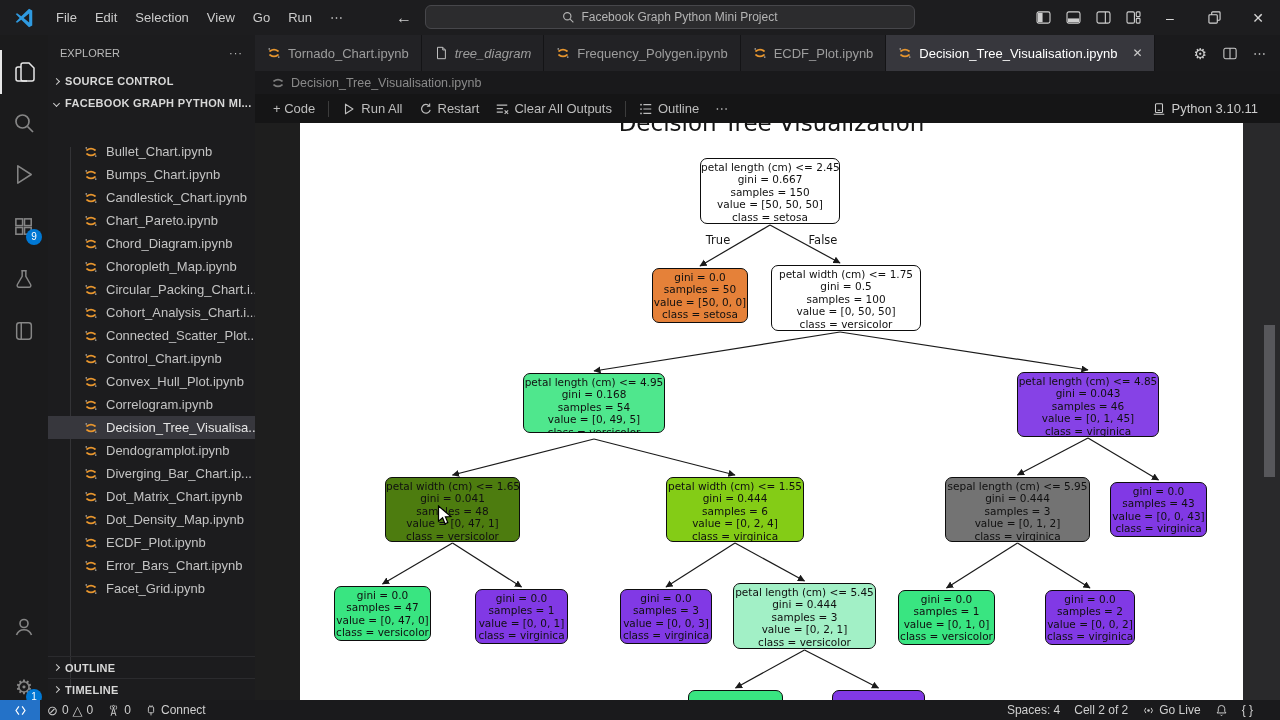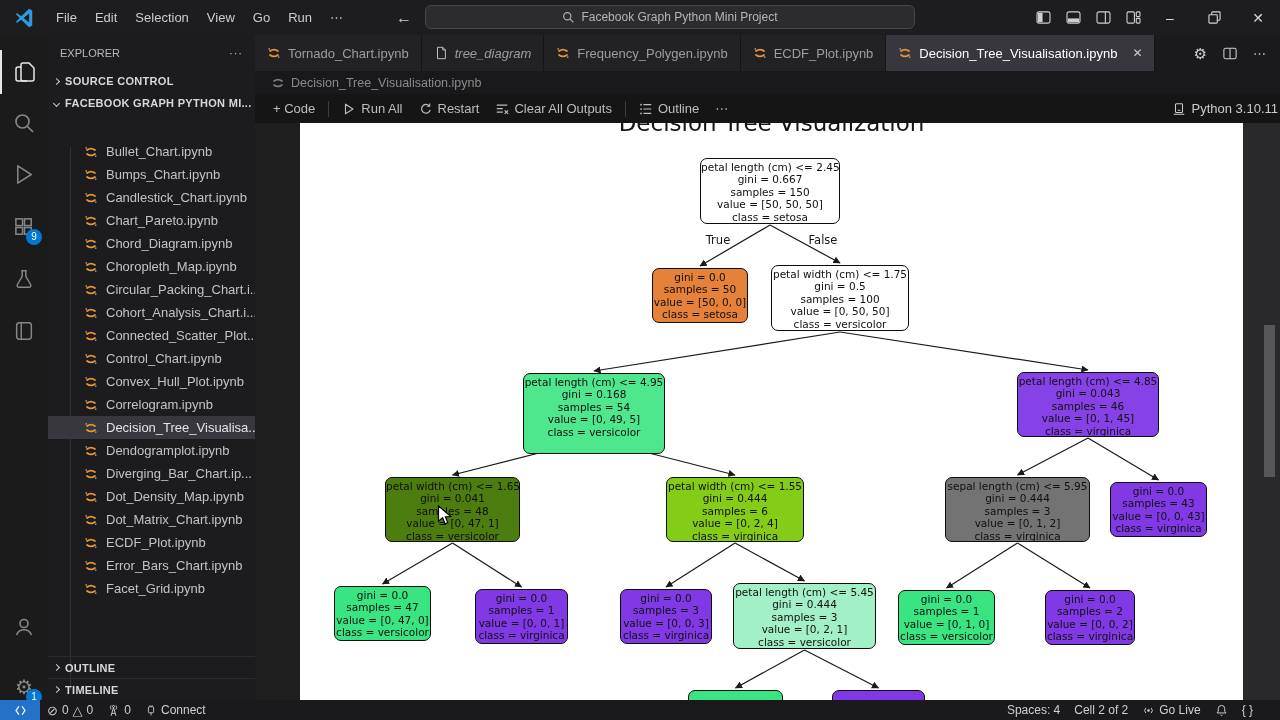--- a/index.html
+++ b/index.html
@@ -53,21 +53,21 @@
          color:#9d9d9d; background:#222225; border-right:1px solid #141416; white-space:nowrap; }
   .tab.active { background:#37373d; color:#ffffff; }
   .tab .close { margin-left:8px; font-size:12px; color:#cccccc; }
   .tab-actions { margin-left:auto; display:flex; align-items:center; gap:16px; padding-right:14px; color:#cfcfcf; font-size:14px; }
   #breadcrumb { position:absolute; left:255px; top:71px; width:1025px; height:23px; background:#19191b;
                 display:flex; align-items:center; gap:6px; padding-left:16px; font-size:12.5px; color:#8a8a8a; z-index:10; }
   #nbtoolbar { position:absolute; left:255px; top:94px; width:1025px; height:29px; background:#151516;
                display:flex; align-items:center; font-size:13px; color:#bdbdbd; padding-left:10px; z-index:10; }
   .tb-item { display:flex; align-items:center; gap:5px; padding:0 8px; height:24px; border-radius:4px; white-space:nowrap; }
   .tb-sep { width:1px; height:16px; background:#3c3c3c; margin:0 5px; }
-  #kernel { margin-left:auto; display:flex; align-items:center; gap:6px; padding-right:2px; color:#cccccc; }
+  #kernel { margin-left:auto; display:flex; align-items:center; gap:6px; padding-right:22px; color:#cccccc; }
 
   
   #editor-bg { position:absolute; left:255px; top:123px; width:1025px; height:577px; background:#1e1e1e; }
   #canvas { position:absolute; left:300px; top:123px; width:943px; height:577px; background:#ffffff; overflow:hidden; }
   #plot-title { position:absolute; top:-13px; left:0; width:943px; text-align:center;
                 font-family:"DejaVu Sans", sans-serif; font-size:23px; color:#151515; }
   .tree-node { position:absolute; border:1px solid #0d0d0d; border-radius:7px;
                font-family:"DejaVu Sans", sans-serif; font-size:10.5px; line-height:12.4px;
                color:#101010; text-align:center; padding-top:2px; white-space:nowrap; overflow:hidden; }
   .edge-label { position:absolute; font-family:"DejaVu Sans", sans-serif; font-size:11.5px; color:#151515; transform:translate(-50%,-50%); }
@@ -349,30 +349,30 @@
           </svg>
           <span>Diverging_Bar_Chart.ip...</span>
         </div>
         <div class="file-row">
           <svg viewBox="0 0 16 16" class="jup-ic">
             <path d="M3.5 5.8 Q8 2.6 12.5 5.8" fill="none" stroke="#e8962e" stroke-width="2.1" stroke-linecap="round"></path>
             <path d="M3.5 10.2 Q8 13.4 12.5 10.2" fill="none" stroke="#e8962e" stroke-width="2.1" stroke-linecap="round"></path>
             <circle cx="2.6" cy="3.4" r="1" fill="#9a9a9a"></circle>
             <circle cx="13.4" cy="12.6" r="1" fill="#9a9a9a"></circle>
           </svg>
+          <span>Dot_Matrix_Chart.ipynb</span>
+        </div>
+        <div class="file-row">
+          <svg viewBox="0 0 16 16" class="jup-ic">
+            <path d="M3.5 5.8 Q8 2.6 12.5 5.8" fill="none" stroke="#e8962e" stroke-width="2.1" stroke-linecap="round"></path>
+            <path d="M3.5 10.2 Q8 13.4 12.5 10.2" fill="none" stroke="#e8962e" stroke-width="2.1" stroke-linecap="round"></path>
+            <circle cx="2.6" cy="3.4" r="1" fill="#9a9a9a"></circle>
+            <circle cx="13.4" cy="12.6" r="1" fill="#9a9a9a"></circle>
+          </svg>
           <span>Dot_Density_Map.ipynb</span>
-        </div>
-        <div class="file-row">
-          <svg viewBox="0 0 16 16" class="jup-ic">
-            <path d="M3.5 5.8 Q8 2.6 12.5 5.8" fill="none" stroke="#e8962e" stroke-width="2.1" stroke-linecap="round"></path>
-            <path d="M3.5 10.2 Q8 13.4 12.5 10.2" fill="none" stroke="#e8962e" stroke-width="2.1" stroke-linecap="round"></path>
-            <circle cx="2.6" cy="3.4" r="1" fill="#9a9a9a"></circle>
-            <circle cx="13.4" cy="12.6" r="1" fill="#9a9a9a"></circle>
-          </svg>
-          <span>Dot_Matrix_Chart.ipynb</span>
         </div>
         <div class="file-row">
           <svg viewBox="0 0 16 16" class="jup-ic">
             <path d="M3.5 5.8 Q8 2.6 12.5 5.8" fill="none" stroke="#e8962e" stroke-width="2.1" stroke-linecap="round"></path>
             <path d="M3.5 10.2 Q8 13.4 12.5 10.2" fill="none" stroke="#e8962e" stroke-width="2.1" stroke-linecap="round"></path>
             <circle cx="2.6" cy="3.4" r="1" fill="#9a9a9a"></circle>
             <circle cx="13.4" cy="12.6" r="1" fill="#9a9a9a"></circle>
           </svg>
           <span>ECDF_Plot.ipynb</span>
         </div>
@@ -556,28 +556,28 @@
         <div>samples = 150</div>
         <div>value = [50, 50, 50]</div>
         <div>class = setosa</div>
       </div>
       <div class="tree-node" style="left: 352px; top: 145px; width: 96px; height: 55px; background: rgb(229, 129, 57);">
         <div>gini = 0.0</div>
         <div>samples = 50</div>
         <div>value = [50, 0, 0]</div>
         <div>class = setosa</div>
       </div>
-      <div class="tree-node" style="left: 471px; top: 142px; width: 138px; height: 66px; background: rgb(255, 255, 255);">
+      <div class="tree-node" style="left: 471px; top: 142px; width: 150px; height: 66px; background: rgb(255, 255, 255);">
         <div>petal width (cm) &lt;= 1.75</div>
         <div>gini = 0.5</div>
         <div>samples = 100</div>
         <div>value = [0, 50, 50]</div>
         <div>class = versicolor</div>
       </div>
-      <div class="tree-node" style="left: 223px; top: 250px; width: 142px; height: 81px; background: rgb(79, 231, 141); text-align: center;">
+      <div class="tree-node" style="left: 223px; top: 250px; width: 142px; height: 60px; background: rgb(79, 231, 141); text-align: center;">
         <div>petal length (cm) &lt;= 4.95</div>
         <div>gini = 0.168</div>
         <div>samples = 54</div>
         <div>value = [0, 49, 5]</div>
         <div>class = versicolor</div>
       </div>
       <div class="tree-node" style="left: 717px; top: 249px; width: 142px; height: 65px; background: rgb(134, 66, 230);">
         <div>petal length (cm) &lt;= 4.85</div>
         <div>gini = 0.043</div>
         <div>samples = 46</div>

